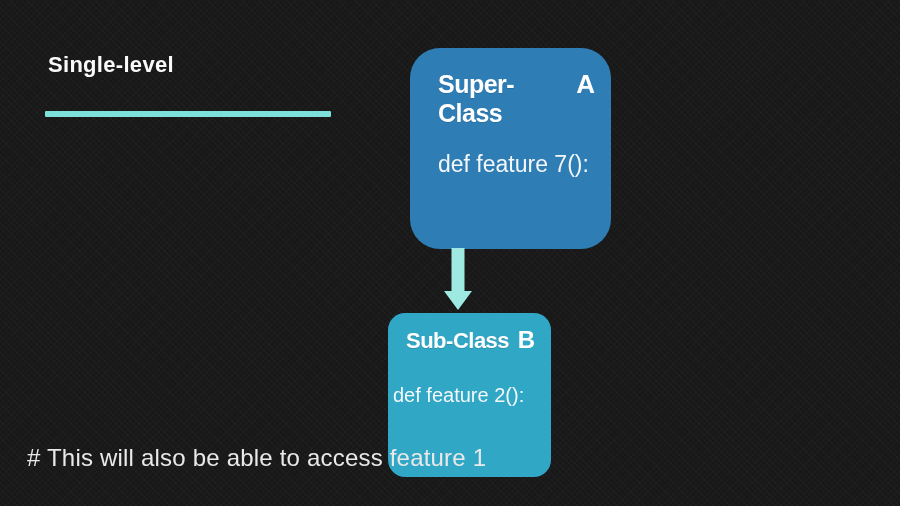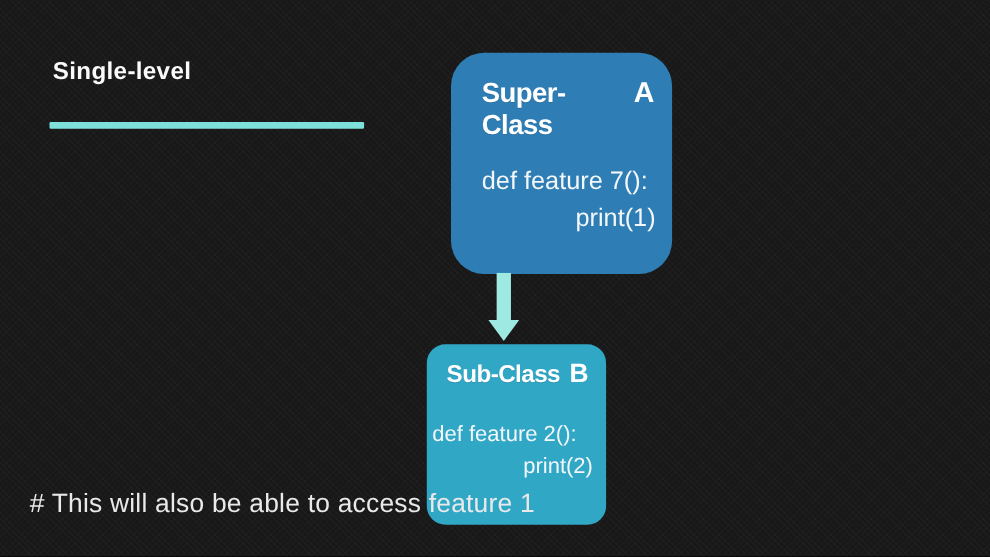--- a/index.html
+++ b/index.html
@@ -110,35 +110,33 @@
   </div>
   <div class="title-underline" style="background-color: rgb(125, 224, 219);"></div>
 
   <div class="class-box super" style="background-color: rgb(46, 126, 181);">
     <div class="box-header">
       <span class="box-title">Super-Class</span>
       <span class="box-label">A</span>
     </div>
     <div class="code">
       <div class="code-line l1">def feature 7():</div>
-      <div class="code-line l2">print(1)</div>
     </div>
   </div>
 
   <svg class="arrow" width="30" height="63" viewBox="0 0 30 63" aria-hidden="true">
     <rect x="8.5" y="0" width="13" height="45" fill="#9fe9e3"></rect>
     <polygon points="1,43 29,43 15,62" fill="#9fe9e3"></polygon>
   </svg>
 
   <div class="class-box sub" style="background-color: rgb(49, 167, 198);">
     <div class="box-header">
       <span class="box-title">Sub-Class</span>
       <span class="box-label">B</span>
     </div>
     <div class="code">
       <div class="code-line l1">def feature 2():</div>
-      <div class="code-line l2">print(2)</div>
     </div>
   </div>
 
   <div class="note"># This will also be able to access feature 1</div>
 
 </div>
 
 </body></html>

